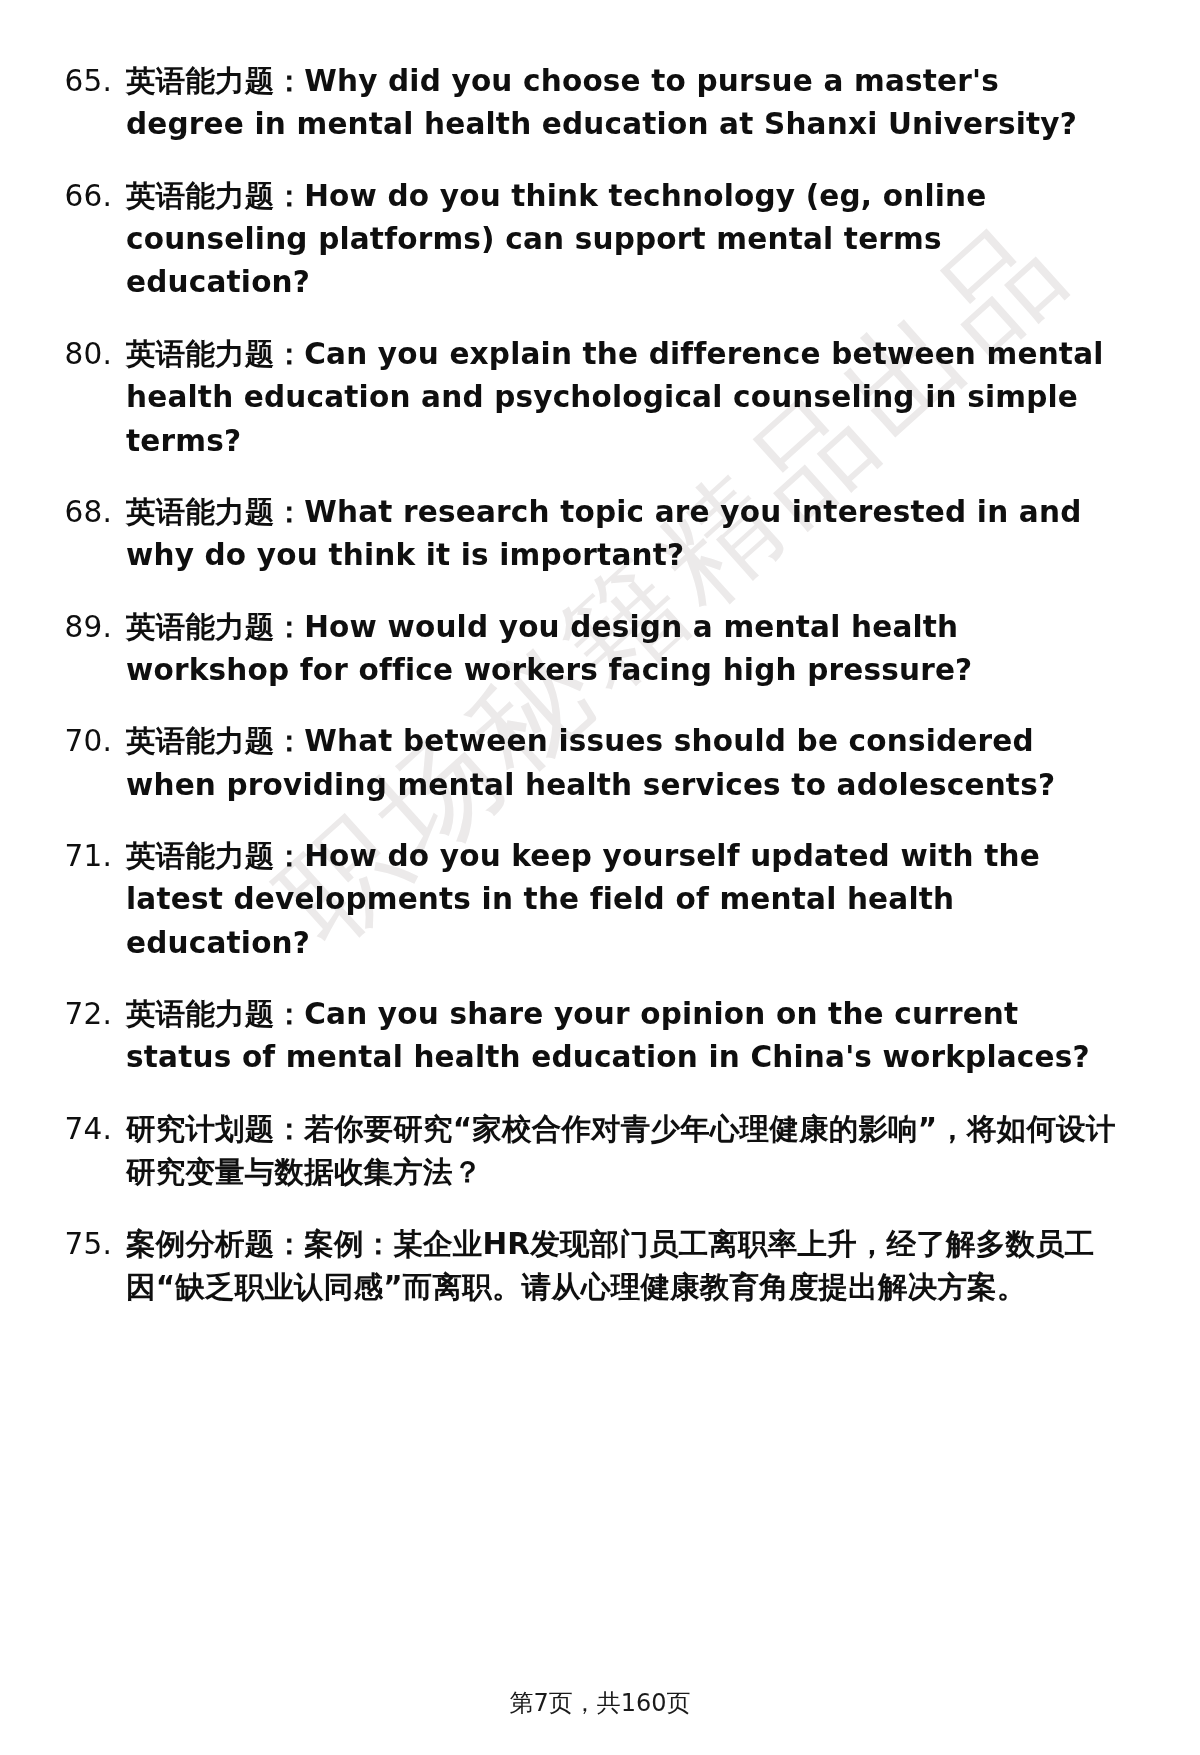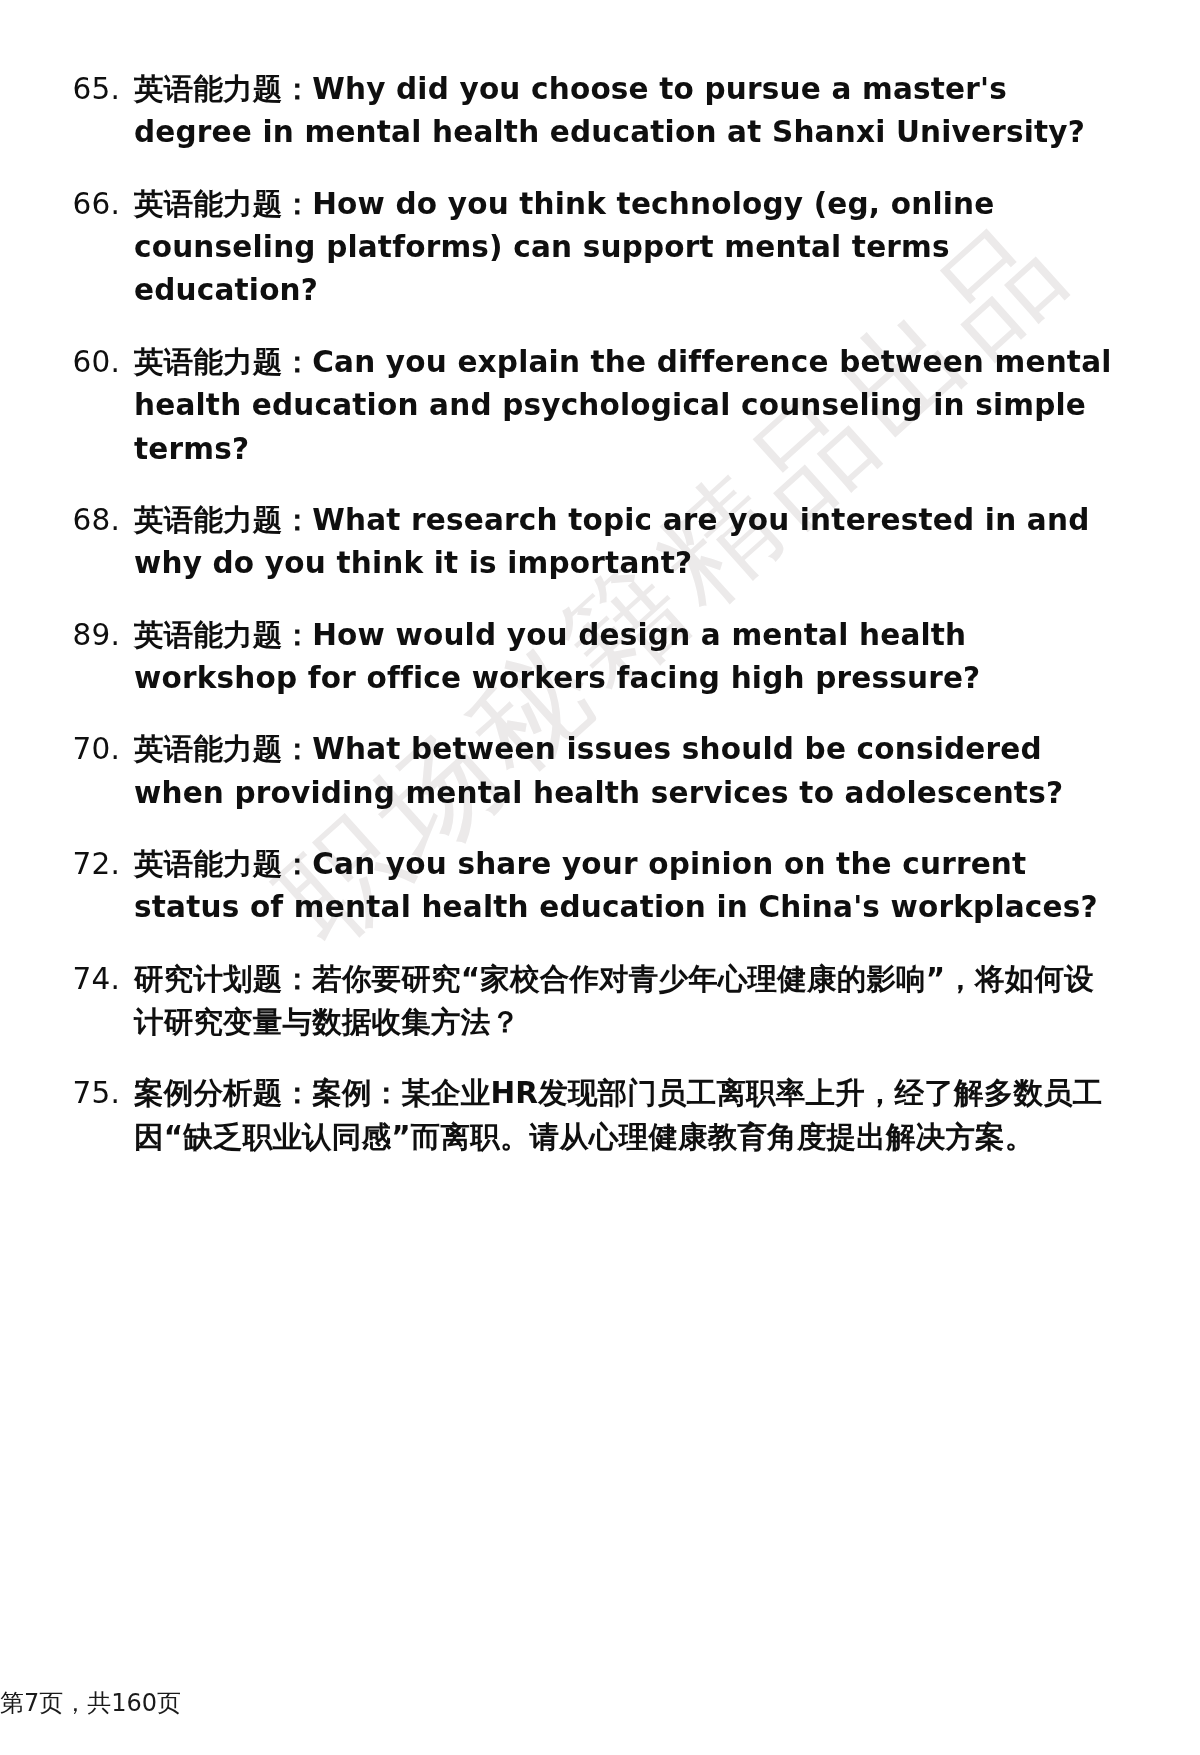--- a/index.html
+++ b/index.html
@@ -48,21 +48,21 @@
     font-family: "DejaVu Sans", "Liberation Sans", sans-serif;
   }
 
   .content {
     position: relative;
     z-index: 1;
   }
 
   ol.qlist {
     list-style: none;
-    margin: 16px;
+    margin: 8px;
     padding: 0;
   }
 
   li.qitem {
     position: relative;
     padding-left: 70px;
     margin-bottom: 28px;
     font-size: 29.5px;
     line-height: 1.47;
     letter-spacing: 0.2px;
@@ -84,21 +84,21 @@
   .qtext {
     display: block;
     font-weight: bold;
   }
 
   .footer {
     position: absolute;
     left: 0;
     right: 0;
     bottom: 36px;
-    text-align: left;
+    text-align: center;
     font-size: 24px;
     color: #1a1a1a;
     z-index: 1;
   }
 </style>
 </head>
 <body>
 
 <div class="page">
 
@@ -113,39 +113,43 @@
         <span class="qnum">65.</span>
         <span class="qtext">英语能力题：Why did you choose to pursue a master's degree in mental health education at Shanxi University?</span>
       </li>
 
       <li class="qitem">
         <span class="qnum">66.</span>
         <span class="qtext">英语能力题：How do you think technology (eg, online counseling platforms) can support mental terms education?</span>
       </li>
 
       <li class="qitem">
-        <span class="qnum">60.</span>
+        <span class="qnum">80.</span>
         <span class="qtext">英语能力题：Can you explain the difference between mental health education and psychological counseling in simple terms?</span>
       </li>
 
       <li class="qitem">
         <span class="qnum">68.</span>
         <span class="qtext">英语能力题：What research topic are you interested in and why do you think it is important?</span>
       </li>
 
       <li class="qitem">
         <span class="qnum">89.</span>
         <span class="qtext">英语能力题：How would you design a mental health workshop for office workers facing high pressure?</span>
       </li>
 
       <li class="qitem">
         <span class="qnum">70.</span>
         <span class="qtext">英语能力题：What between issues should be considered when providing mental health services to adolescents?</span>
       </li>
 
+      <li class="qitem">
+        <span class="qnum">71.</span>
+        <span class="qtext">英语能力题：How do you keep yourself updated with the latest developments in the field of mental health education?</span>
+      </li>
 
       <li class="qitem">
         <span class="qnum">72.</span>
         <span class="qtext">英语能力题：Can you share your opinion on the current status of mental health education in China's workplaces?</span>
       </li>
 
 
       <li class="qitem">
         <span class="qnum">74.</span>
         <span class="qtext">研究计划题：若你要研究“家校合作对青少年心理健康的影响”，将如何设计研究变量与数据收集方法？</span>

